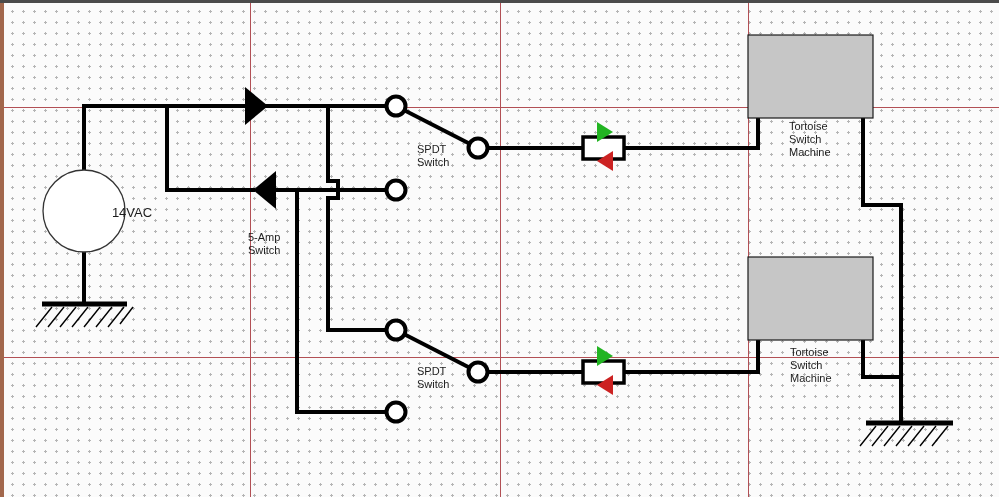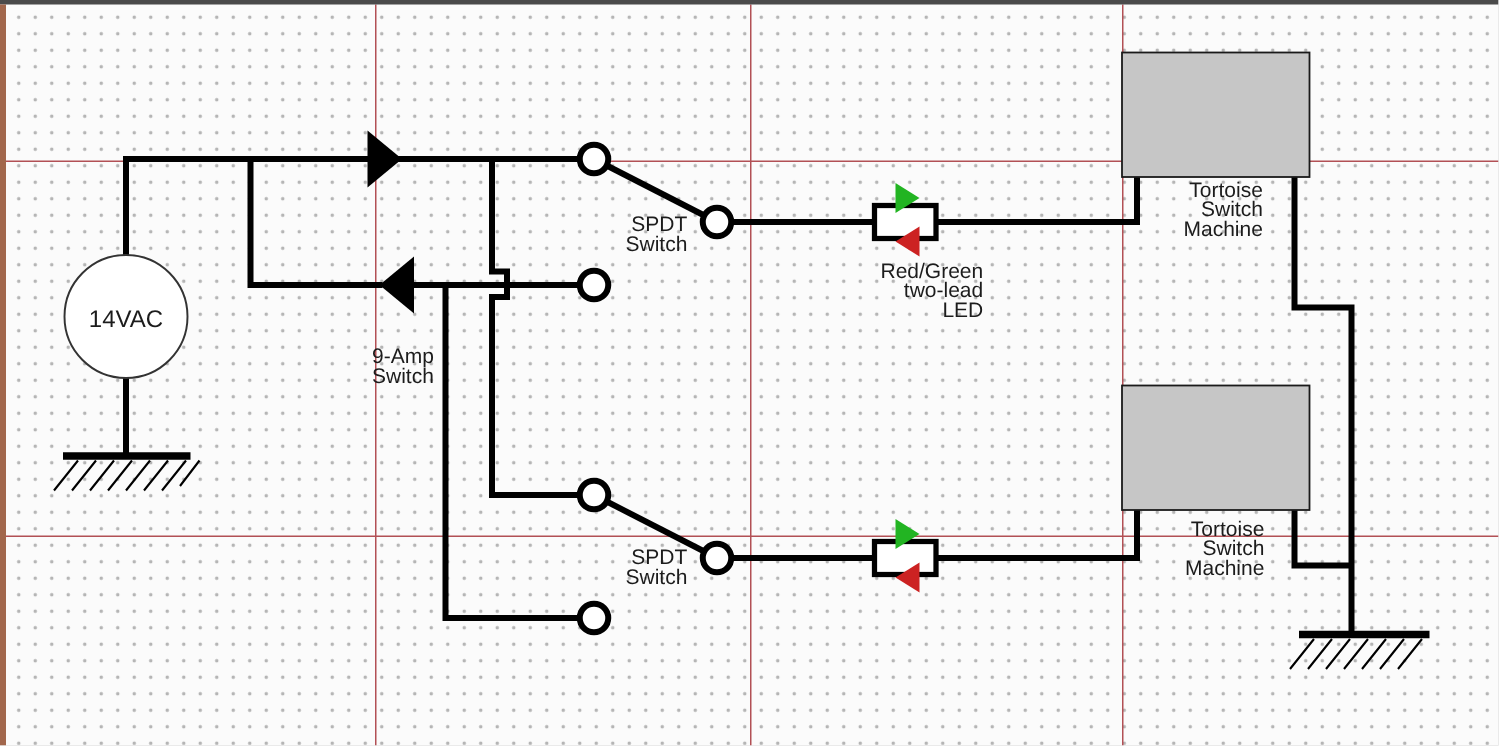--- a/index.html
+++ b/index.html
@@ -23,22 +23,22 @@
   .wire{fill:none;stroke:#000;stroke-width:4;stroke-linejoin:miter;stroke-linecap:butt;}
   .thick-bar{fill:none;stroke:#000;stroke-width:5;}
   .hatch{fill:none;stroke:#000;stroke-width:1.4;}
   .term{fill:#fff;stroke:#000;stroke-width:4;}
   .src-circle{fill:#fff;stroke:#333;stroke-width:1.3;}
   .diode{fill:#000;stroke:none;}
   .led-body{fill:#fff;stroke:#000;stroke-width:3.5;}
   .led-green{fill:var(--led-green,#22b422);stroke:none;}
   .led-red{fill:var(--led-red,#cc2222);stroke:none;}
   .machine{fill:var(--machine-fill,#c6c6c6);stroke:#1a1a1a;stroke-width:1.2;}
-  .lbl{position:absolute;z-index:3;font-size:14px;line-height:13px;color:#1c1c1c;white-space:nowrap;text-align:right;}
-  .lbl-src{position:absolute;z-index:3;font-size:16px;color:#1c1c1c;width:80px;text-align:center;}
+  .lbl{position:absolute;z-index:3;font-size:11px;line-height:13px;color:#1c1c1c;white-space:nowrap;}
+  .lbl-src{position:absolute;z-index:3;font-size:13px;color:#1c1c1c;width:80px;text-align:center;margin-left:48px;}
 </style>
 </head>
 <body>
 
 <div class="screen">
   <div class="canvas">
 
     <div class="vline" style="left:250px"></div>
     <div class="vline" style="left:500px"></div>
     <div class="vline" style="left:748px"></div>
@@ -139,39 +139,34 @@
         <rect class="machine" x="748" y="35" width="125" height="83"></rect>
       </g>
       <g>
         <rect class="machine" x="748" y="257" width="125" height="83"></rect>
       </g>
     </svg>
 
     <div class="lbl-src" style="left:44px;top:205px">14VAC</div>
 
     <div class="lbl" style="left:248px;top:231px">
-      <div>9-Amp</div>
+      <div>5-Amp</div>
       <div>Switch</div>
     </div>
 
     <div class="lbl" style="left:417px;top:143px">
       <div>SPDT</div>
       <div>Switch</div>
     </div>
 
     <div class="lbl" style="left:417px;top:365px">
       <div>SPDT</div>
       <div>Switch</div>
     </div>
 
-    <div class="lbl" style="left:587px;top:174px">
-      <div>Red/Green</div>
-      <div>two-lead</div>
-      <div>LED</div>
-    </div>
 
     <div class="lbl" style="left:789px;top:120px">
       <div>Tortoise</div>
       <div>Switch</div>
       <div>Machine</div>
     </div>
 
     <div class="lbl" style="left:790px;top:346px">
       <div>Tortoise</div>
       <div>Switch</div>

